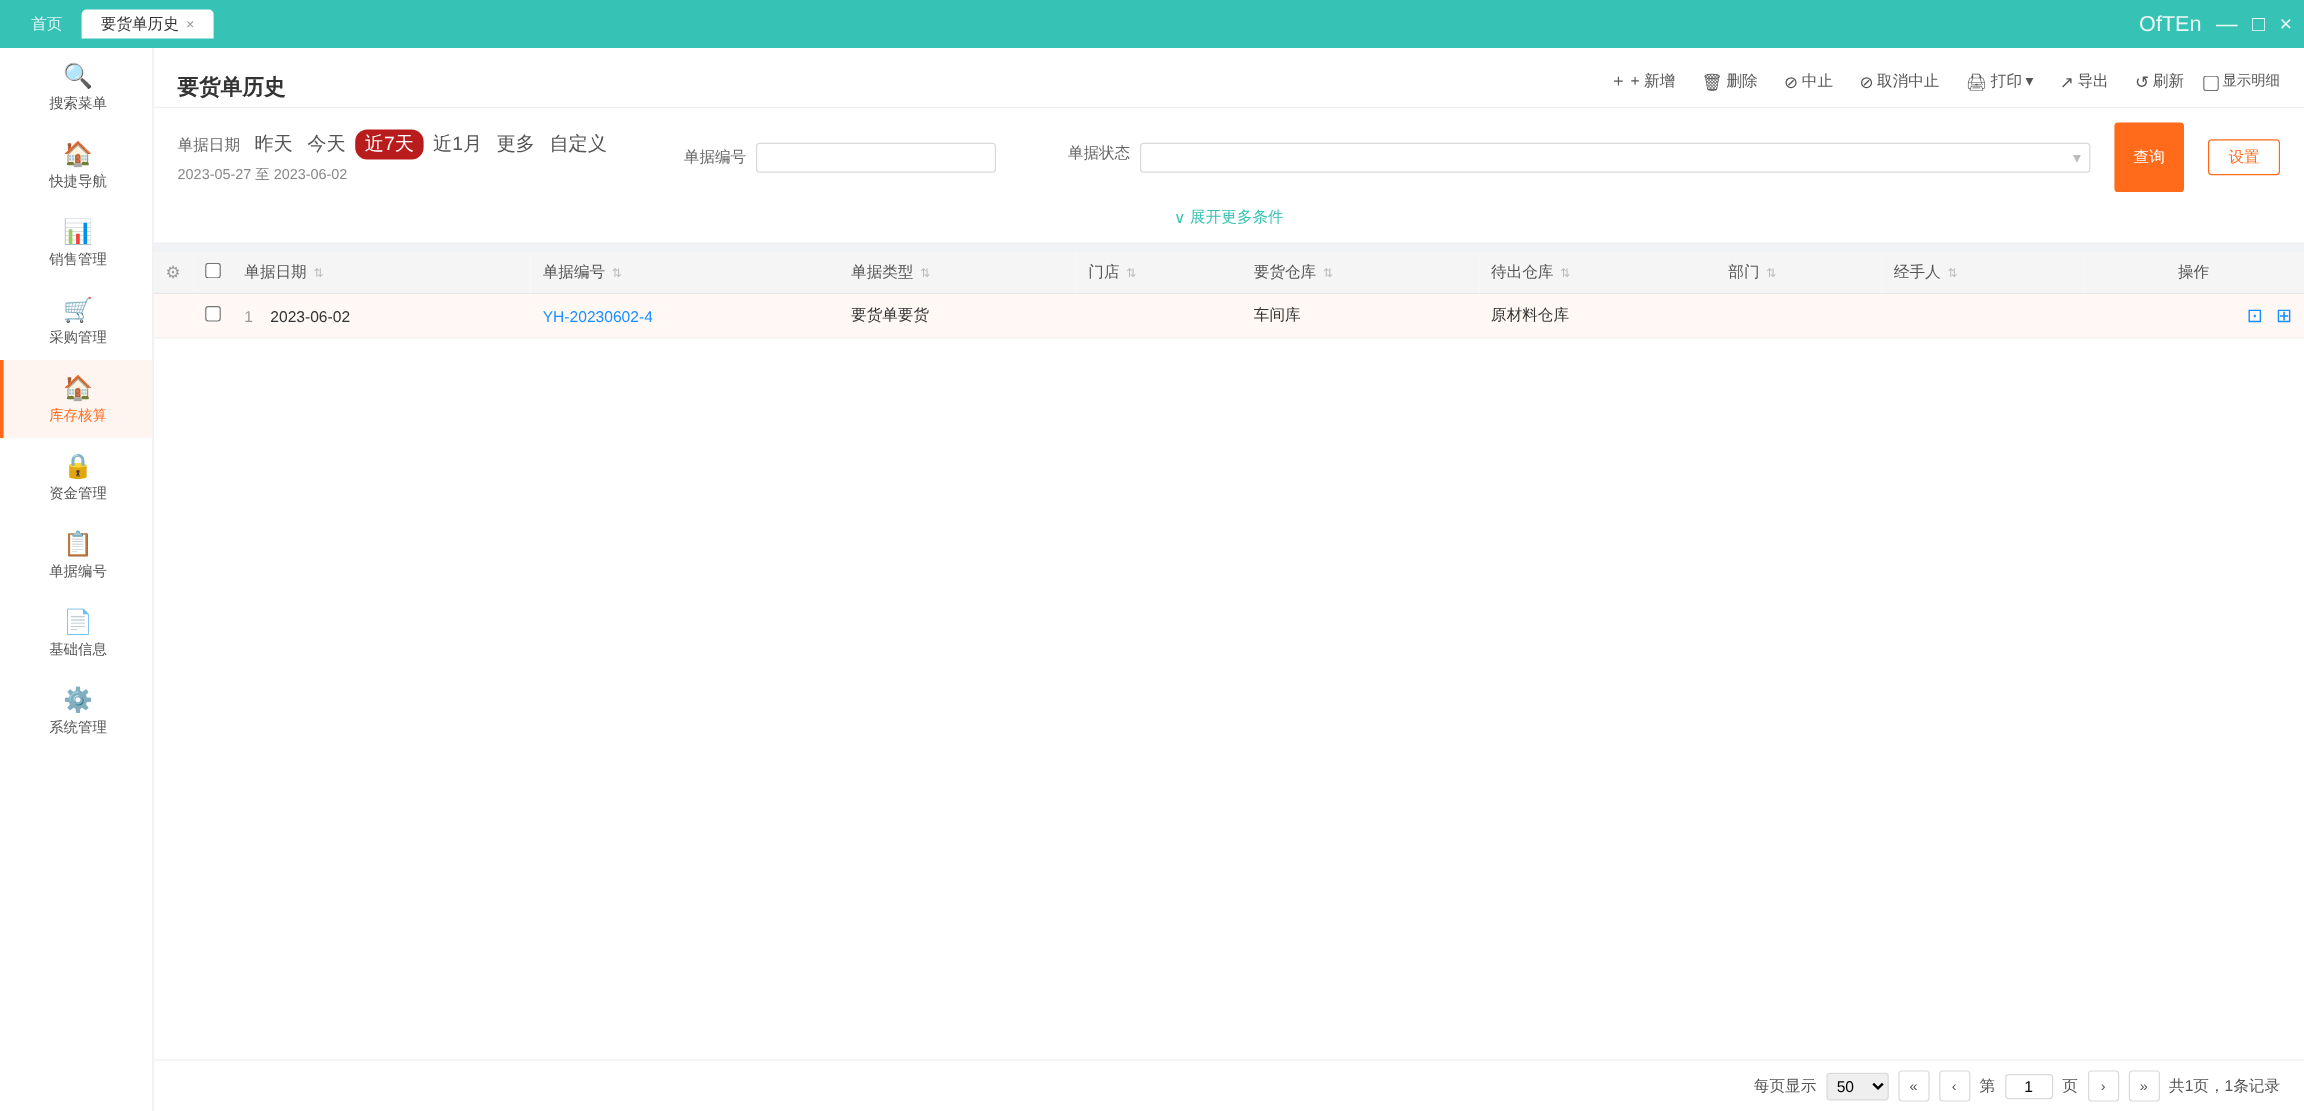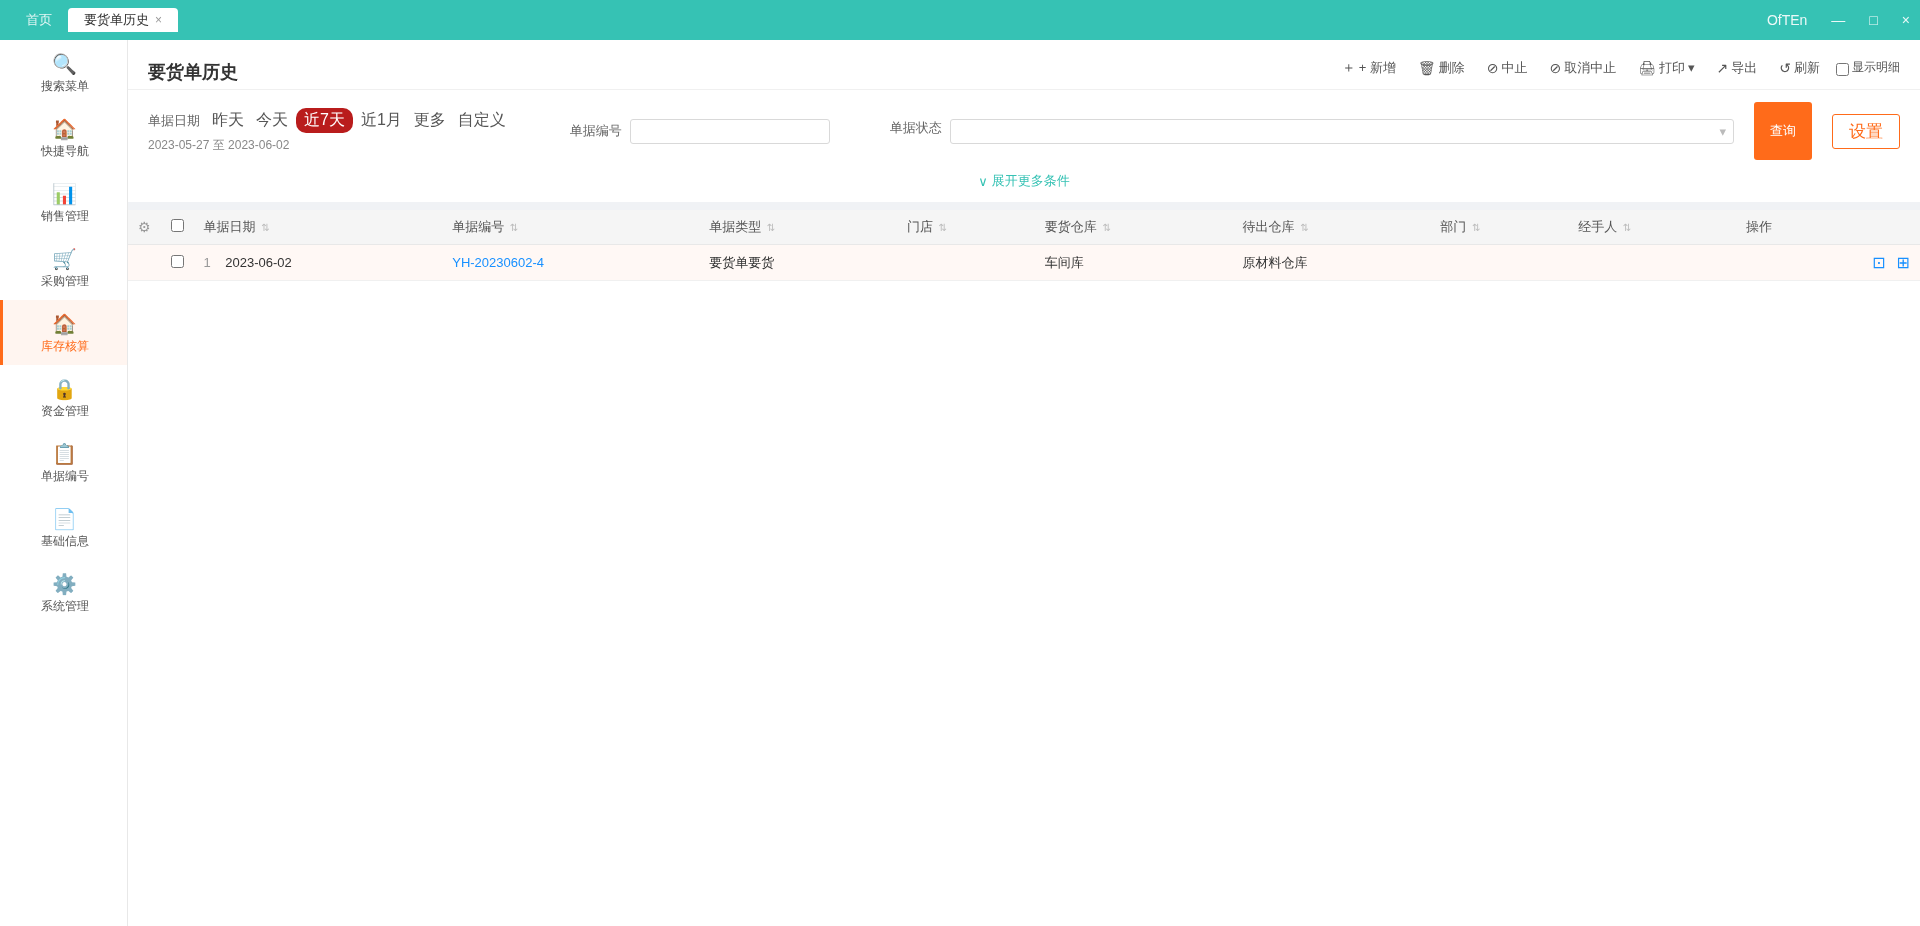--- a/index.html
+++ b/index.html
@@ -36,23 +36,23 @@
     }
     .tab-close {
       margin-left: 6px;
       font-size: 12px;
       color: #999;
       cursor: pointer;
     }
     .top-bar-right {
       display: flex;
       align-items: center;
-      gap: 24px;
+      gap: 12px;
       color: rgba(255,255,255,0.9);
-      font-size: 14px;
+      font-size: 18px;
       text-align: center;
     }
     .top-bar-right span { cursor: pointer; }
 
     
     .main-layout {
       display: flex;
       flex: 1;
       overflow: hidden;
     }
@@ -138,21 +138,21 @@
       cursor: pointer;
       font-size: 13px;
     }
     .btn-secondary {
       background: #fff;
       color: #ff6b1a;
       border: 1px solid #ff6b1a;
       border-radius: 3px;
       padding: 5px 16px;
       cursor: pointer;
-      font-size: 17px;
+      font-size: 13px;
     }
     .display-detail-btn {
       display: flex;
       align-items: flex-end;
       gap: 3px;
       font-size: 12px;
       color: #555;
       cursor: pointer;
     }
 
@@ -508,21 +508,21 @@
               <span class="sort-icon">⇅</span>
             </th>
             <th>
               <span>部门</span>
               <span class="sort-icon">⇅</span>
             </th>
             <th>
               <span>经手人</span>
               <span class="sort-icon">⇅</span>
             </th>
-            <th style="text-align:left;min-width:80px;">
+            <th style="text-align:center;min-width:80px;">
               <span>操作</span>
             </th>
           </tr>
         </thead>
         <tbody>
           <tr class="highlight">
             <td></td>
             <td class="checkbox-col">
               <input type="checkbox" style="">
             </td>
@@ -556,15 +556,32 @@
               <span class="row-action">⊡</span>
               &nbsp;
               <span class="row-action">⊞</span>
             </td>
           </tr>
         </tbody>
       </table>
     </div>
 
 
+    <div class="pagination-bar">
+      <span>每页显示</span>
+      <select class="page-size-select">
+        <option value="10">10</option>
+        <option value="20">20</option>
+        <option value="50" selected="">50</option>
+        <option value="100">100</option>
+      </select>
+      <div class="page-btn">«</div>
+      <div class="page-btn">‹</div>
+      <span>第</span>
+      <input type="text" class="page-input" value="1" style="">
+      <span>页</span>
+      <div class="page-btn">›</div>
+      <div class="page-btn">»</div>
+      <span>共1页，1条记录</span>
+    </div>
 
   </div>
 </div>
 
 </body></html>

